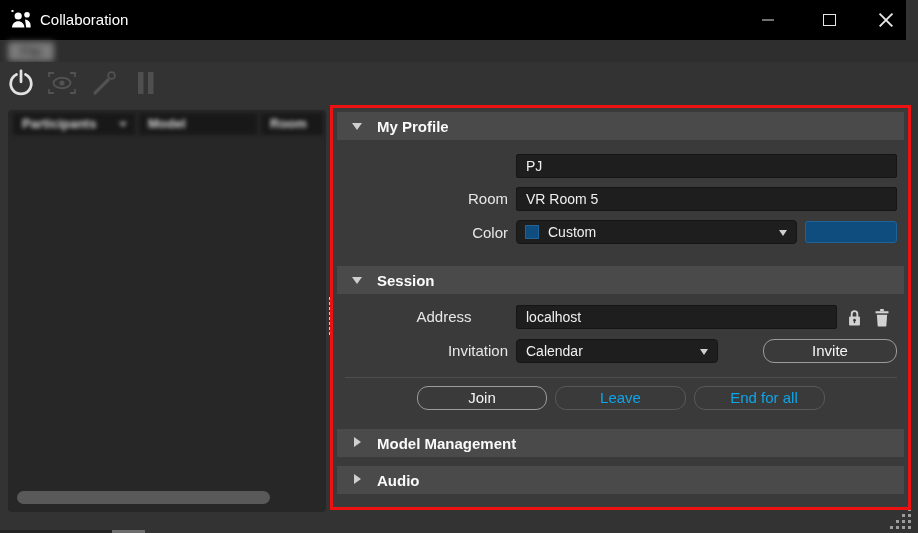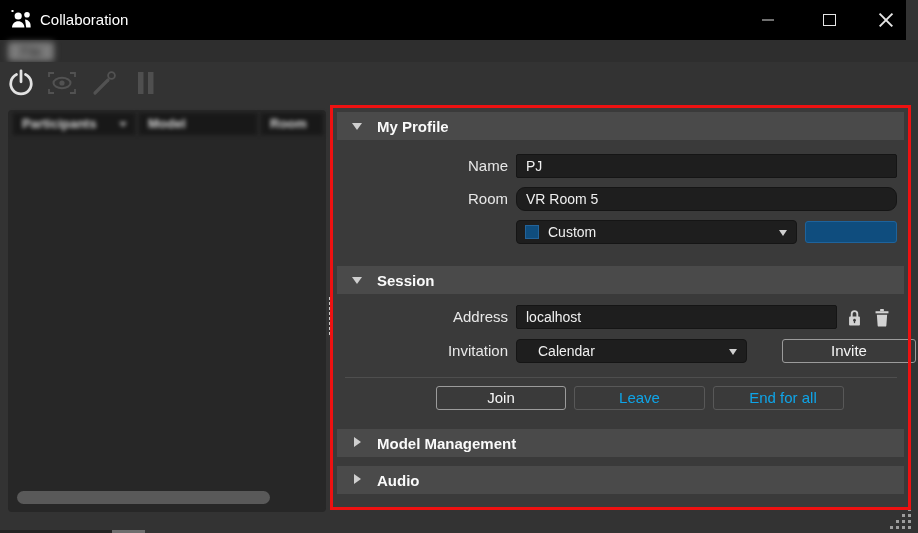--- a/index.html
+++ b/index.html
@@ -56,22 +56,22 @@
   .combo { position:absolute; left:184px; height:24px; background:#1e1e1e; border:1px solid #151515;
     border-radius:4px; display:flex; align-items:center; }
   .combo-text { color:#f0f0f0; font-size:14px; margin-left:9px; }
   .combo-arrow { position:absolute; right:9px; top:9px; width:0; height:0;
     border-left:4.5px solid transparent; border-right:4.5px solid transparent; border-top:6px solid #d0d0d0; }
   .swatch { width:14px; height:14px; margin-left:8px; border:1px solid #23639a; }
   .swatch + .combo-text { margin-left:9px; }
   .color-button { position:absolute; left:473px; width:92px; height:22px; background:#0f4d7e;
     border:1px solid #1e639c; border-radius:3px; }
   .icon-btn { position:absolute; width:18px; height:22px; display:flex; align-items:center; justify-content:center; }
-  .push-btn { position:absolute; height:24px; border:1px solid #9b9b9b; border-radius:3px; background:transparent;
-    color:#f5f5f5; font-size:15px; text-align:center; line-height:22px;margin-left:19px; }
+  .push-btn { position:absolute; height:24px; border:1px solid #9b9b9b; border-radius:11px; background:transparent;
+    color:#f5f5f5; font-size:15px; text-align:center; line-height:22px; }
   .push-btn.disabled { border-color:#585858; color:#0ea5e9; }
   .divider { position:absolute; left:13px; top:270px; width:552px; height:1px; background:#4e4e4e; }
   
   .annotation-rect { position:absolute; left:330px; top:105px; width:581px; height:405px;
     border:3px solid #ee1111; pointer-events:none; z-index:50; }
   .splitter-dashes { position:absolute; left:329px; top:297px; width:1px; height:38px;
     border-left:1px dashed #c8c8c8; z-index:40; }
   .resize-grip { position:absolute; left:890px; top:508px; width:23px; height:23px; }
   .sliver-dark { position:absolute; left:0; top:530px; width:112px; height:3px; background:#232323; }
   .sliver-gray { position:absolute; left:112px; top:530px; width:33px; height:3px; background:#6e6e6e; }
@@ -150,58 +150,58 @@
     <div class="hscroll-thumb"></div>
   </div>
 
   <div class="right-panel">
 
     <div class="section-header" style="top:5px;">
       <div class="tri-down"></div>
       <span class="section-title">My Profile</span>
     </div>
 
-    <div class="field-label" style="top:47px;">Name</div>
     <input class="text-input" style="top: 47px;" value="PJ">
 
     <div class="field-label" style="top:80px;">Room</div>
-    <input class="text-input" style="top: 80px; border-radius: 9px;" value="VR Room 5">
-
+    <input class="text-input" style="top: 80px;" value="VR Room 5">
+
+    <div class="field-label" style="top:114px;">Color</div>
     <div class="combo" style="top:113px; width:281px;">
       <div class="swatch" style="background: rgb(15, 77, 126);"></div>
       <span class="combo-text">Custom</span>
       <div class="combo-arrow"></div>
     </div>
     <div class="color-button" style="top: 114px; background: rgb(15, 77, 126);"></div>
 
     <div class="section-header" style="top:159px;">
       <div class="tri-down"></div>
       <span class="section-title">Session</span>
     </div>
 
-    <div class="field-label" style="top:198px;">Address</div>
+    <div class="field-label" style="top:198px;text-align:center;">Address</div>
     <input class="text-input" style="top: 198px; width: 321px;" value="localhost">
     <div class="icon-btn" style="left:513px; top:199px;">
       <svg width="15" height="19" viewBox="0 0 16 20">
         <path d="M5 10 V6.2 a3 3 0 0 1 6 0 V10" fill="none" stroke="#d2d2d2" stroke-width="2"></path>
         <rect x="2.2" y="9" width="11.6" height="9.5" rx="1" fill="#d2d2d2"></rect>
         <circle cx="8" cy="12.8" r="1.4" fill="#3a3a3a"></circle>
         <rect x="7.3" y="13.4" width="1.4" height="2.6" fill="#3a3a3a"></rect>
       </svg>
     </div>
     <div class="icon-btn" style="left:541px; top:199px;">
       <svg width="16" height="19" viewBox="0 0 16 20">
         <rect x="6" y="1" width="4" height="2.4" rx="0.6" fill="#d2d2d2"></rect>
         <rect x="1.2" y="3.4" width="13.6" height="2.2" fill="#d2d2d2"></rect>
         <path d="M2.6 7 h10.8 l-0.8 11.3 a1.4 1.4 0 0 1 -1.4 1.3 h-6.4 a1.4 1.4 0 0 1 -1.4 -1.3 z" fill="#d2d2d2"></path>
       </svg>
     </div>
 
     <div class="field-label" style="top:232px;">Invitation</div>
-    <div class="combo" style="top:232px; width:231px;padding-left:12px;">
+    <div class="combo" style="top:232px; width:202px;">
       <span class="combo-text">Calendar</span>
       <div class="combo-arrow"></div>
     </div>
     <div class="push-btn" style="left:431px; top:232px; width:134px;">Invite</div>
 
     <div class="divider"></div>
 
     <div class="push-btn" style="left:85px; top:279px; width:130px;">Join</div>
     <div class="push-btn disabled" style="left:223px; top:279px; width:131px;">Leave</div>
     <div class="push-btn disabled" style="left:362px; top:279px; width:131px;padding-left:9px;">End for all</div>

